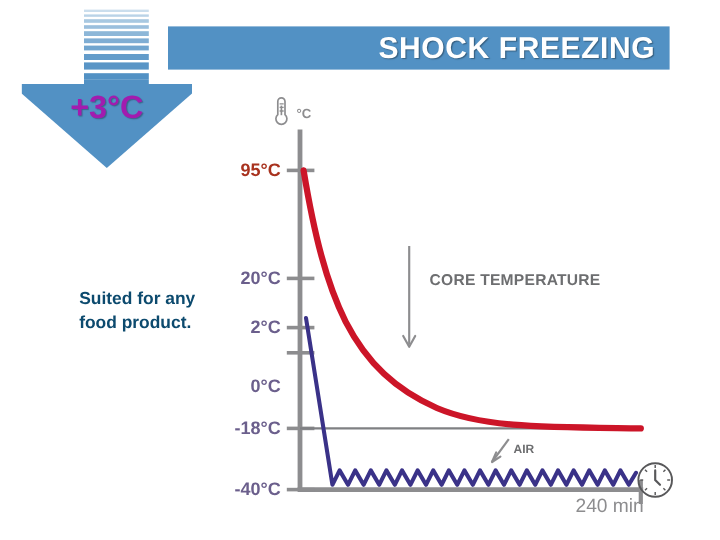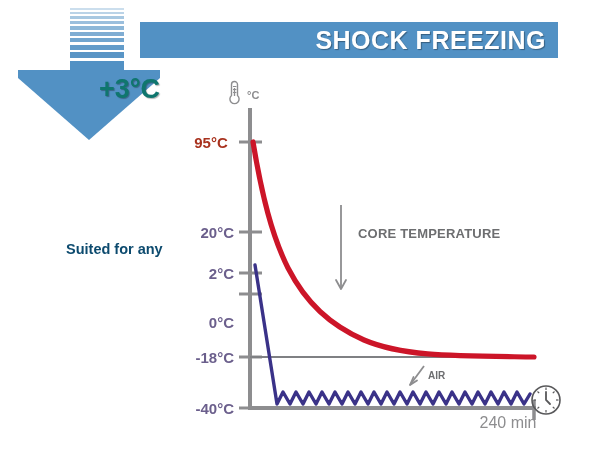--- a/index.html
+++ b/index.html
@@ -74,22 +74,22 @@
     left: 0px;
     top: 62px;
     width: 142px;
     height: 70px;
   }
   #arrow-label {
     position: absolute;
     left: 0;
     top: 66px;
     width: 142px;
-    text-align: right;
-    color: #0f766e;
+    text-align: center;
+    color: #a21caf;
     font-size: 27px;
     font-weight: bold;
     text-shadow: 1px 1px 1px rgba(0,0,0,0.30);
     pointer-events: none;
   }
 
   
   #caption {
     position: absolute;
     left: 66px;
@@ -184,20 +184,21 @@
     </div>
   <div id="arrow-shaft"></div>
   <svg id="arrow-head" viewBox="0 0 142 70">
     <path d="M0 0 H142 V8 L71 70 L0 8 Z" fill="#5291c4"></path>
   </svg>
   <div id="arrow-label">+3°C</div>
 </div>
 
 <div id="caption">
   <div>Suited for any</div>
+  <div>food product.</div>
 </div>
 
 <svg id="chart" viewBox="0 0 600 450">
 
   <g stroke="#8d8d8f" fill="none" stroke-width="1.4">
     <path d="M234.5 88 v8"></path>
     <path d="M231.5 95.5 a4.6 4.6 0 1 0 6 0 v-11 a3 3 0 0 0 -6 0 z"></path>
     <path d="M233 86.5 h3.4 M233 89.5 h3.4 M233 92.5 h3.4" stroke-width="1.1"></path>
   </g>
 
@@ -247,21 +248,21 @@
       <line x1="537.5" y1="391.5" x2="539.2" y2="393.2"></line>
       <line x1="552.8" y1="406.8" x2="554.5" y2="408.5"></line>
       <line x1="554.5" y1="391.5" x2="552.8" y2="393.2"></line>
       <line x1="539.2" y1="406.8" x2="537.5" y2="408.5"></line>
     </g>
   </g>
 </svg>
 
 <div id="unit-label">°C</div>
 
-<div class="axis-label hot" style="left:188px; top:142px; width:46px;text-align:center;">95°C</div>
+<div class="axis-label hot" style="left:188px; top:142px; width:46px;">95°C</div>
 <div class="axis-label" style="left:188px; top:232px; width:46px;">20°C</div>
 <div class="axis-label" style="left:188px; top:273px; width:46px;">2°C</div>
 <div class="axis-label" style="left:188px; top:294px; width:46px;margin-top:28px;">0°C</div>
 <div class="axis-label" style="left:180px; top:357px; width:54px;">-18°C</div>
 <div class="axis-label" style="left:180px; top:408px; width:54px;">-40°C</div>
 
 <div id="core-temp-label">CORE TEMPERATURE</div>
 <div id="air-label">AIR</div>
 <div id="time-label">240 min</div>
 

